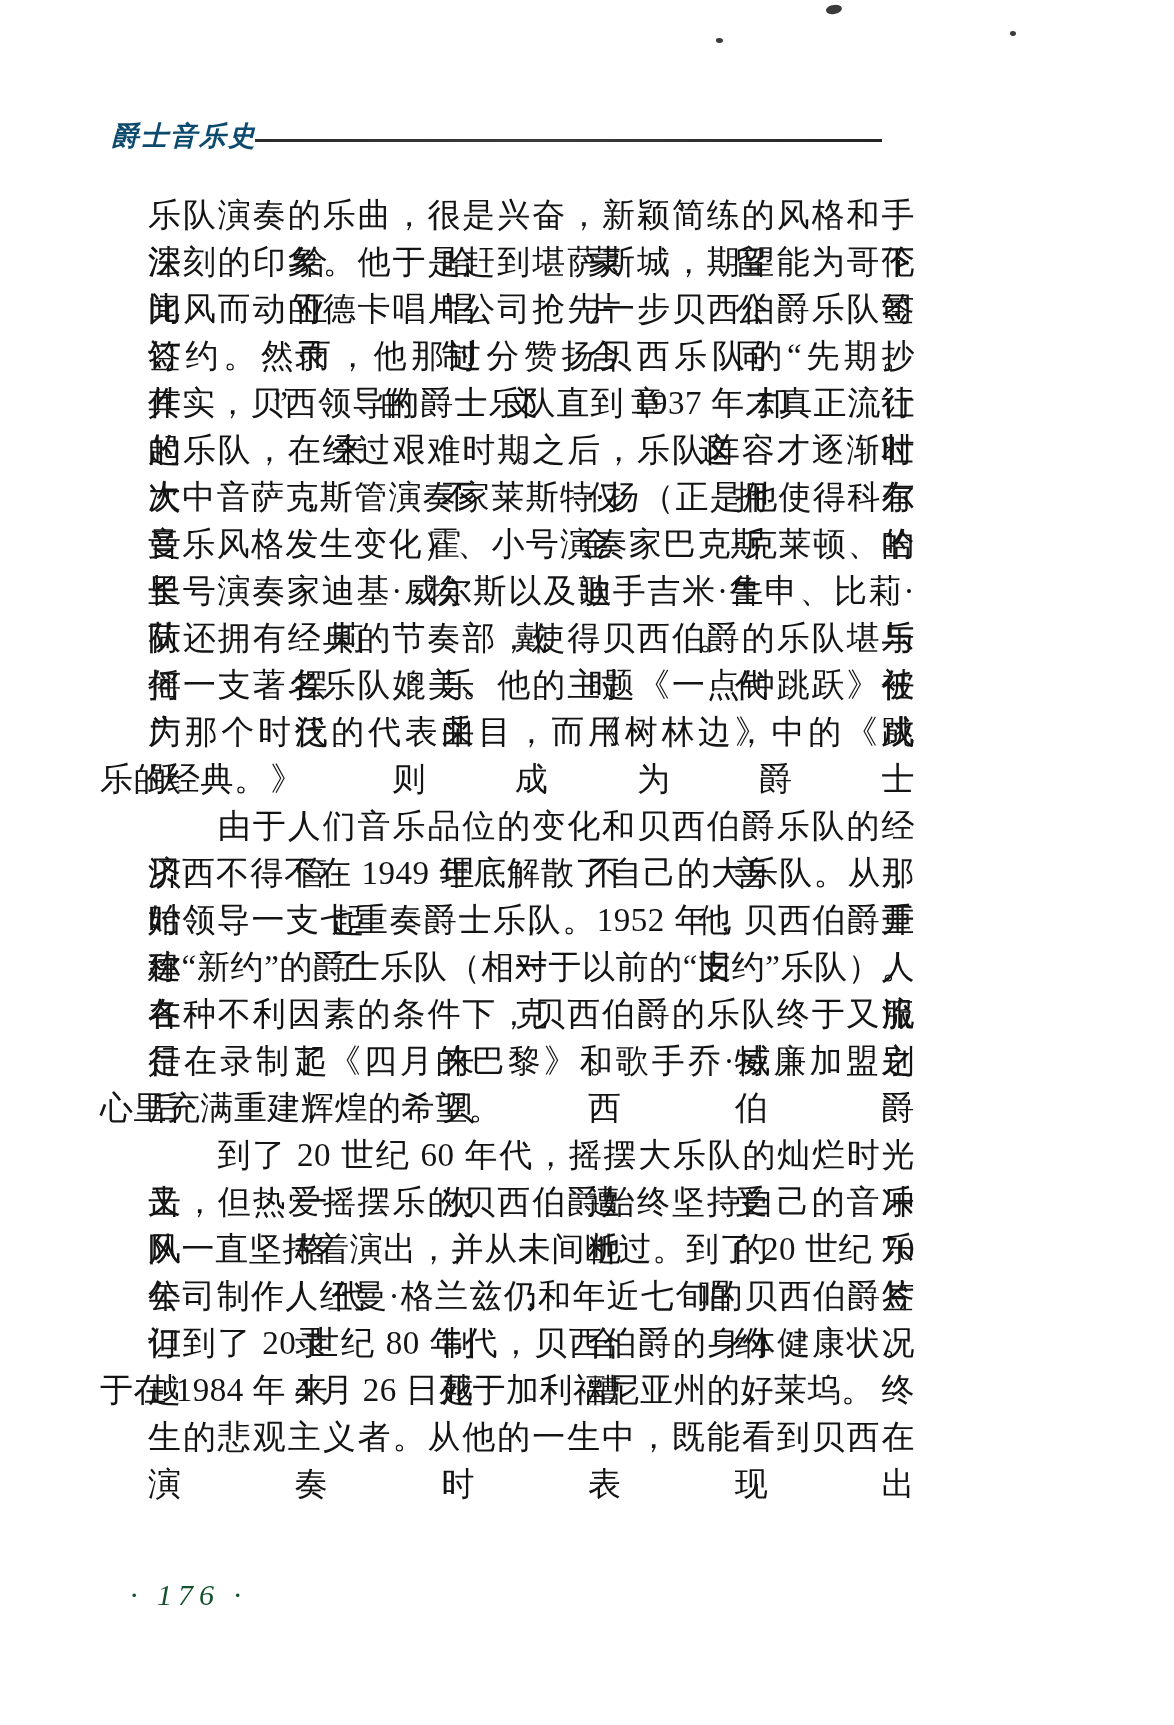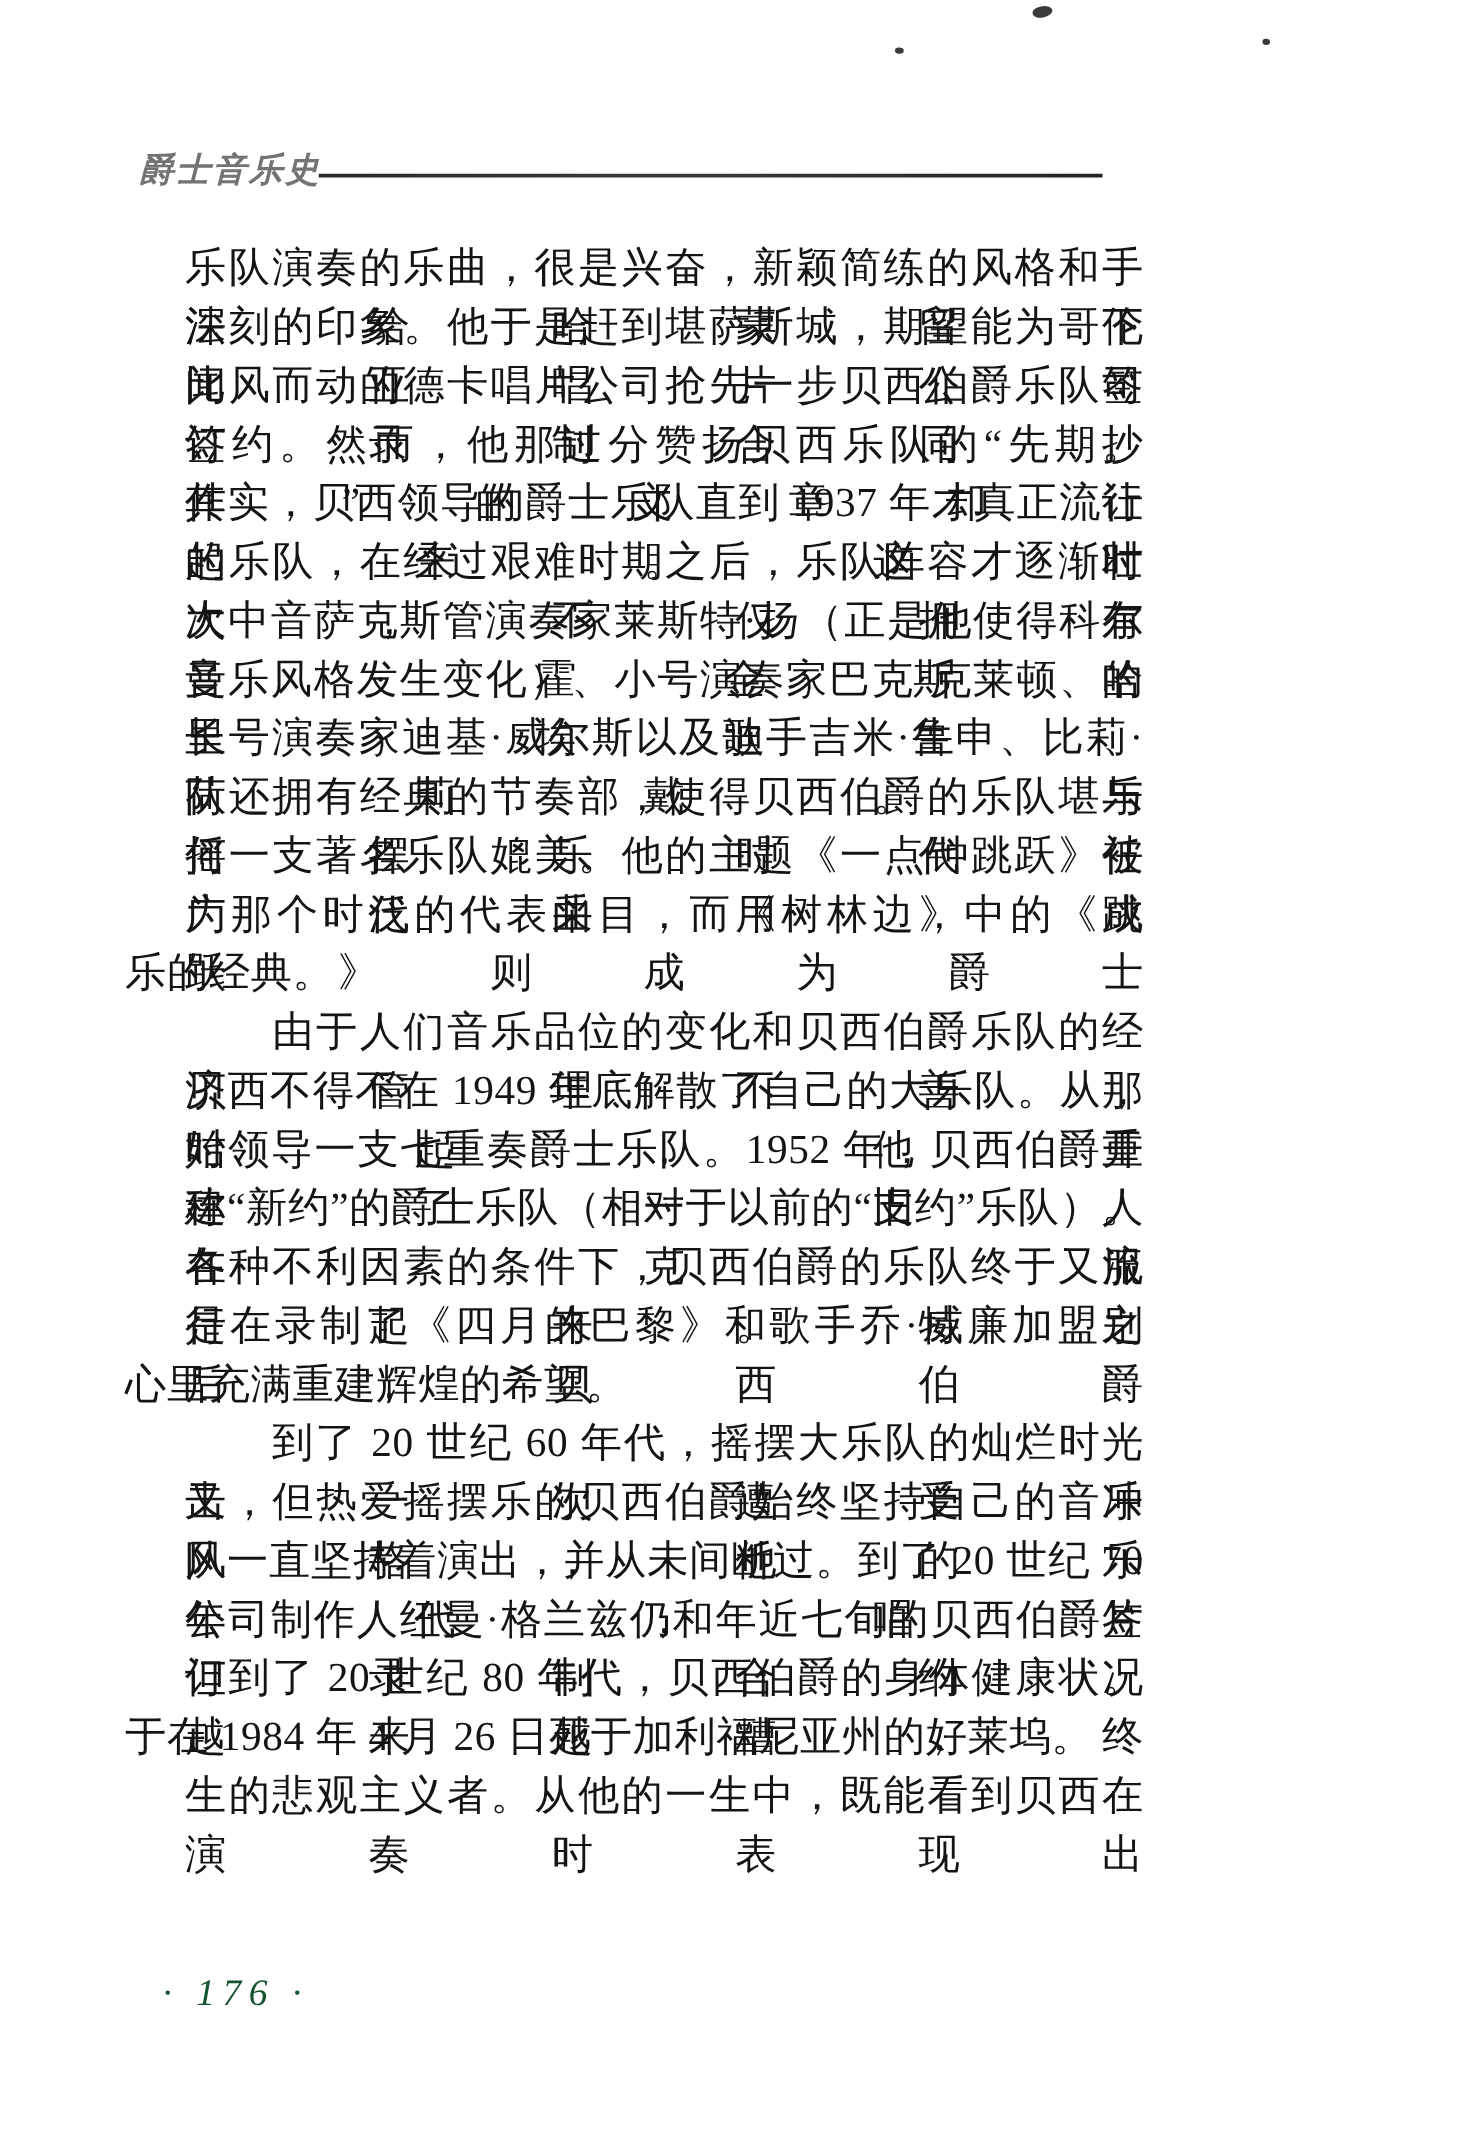--- a/index.html
+++ b/index.html
@@ -18,21 +18,21 @@
   }
   
   .running-head {
     position: absolute;
     left: 112px;
     top: 118px;
     font-size: 27px;
     font-weight: bold;
     font-style: italic;
     letter-spacing: 2px;
-    color: #737373;
+    color: #0c4a6e;
     white-space: nowrap;
   }
   .head-rule {
     position: absolute;
     left: 255px;
     top: 139px;
     width: 627px;
     height: 3px;
     background: linear-gradient(to right, #2a2a2a 0%, #3c3c3c 45%, #242424 100%);
   }

